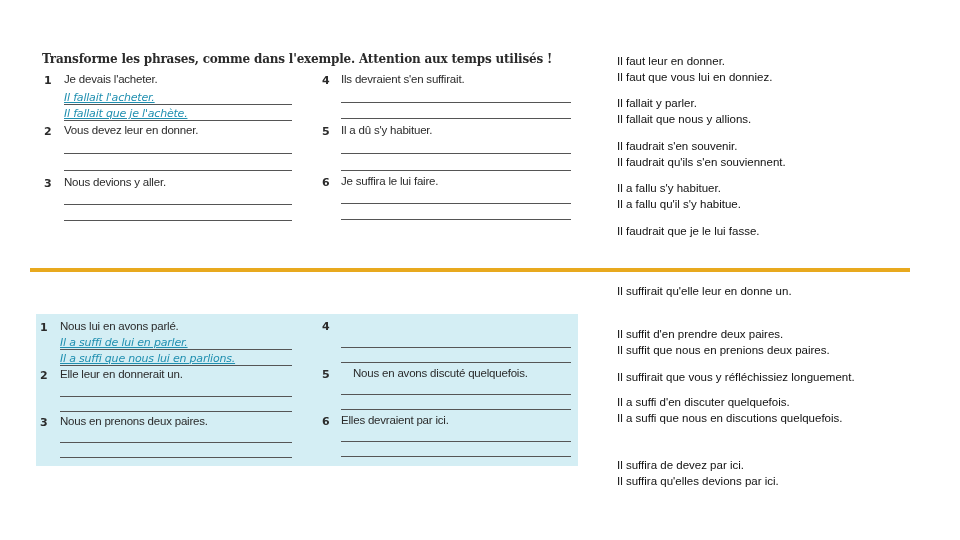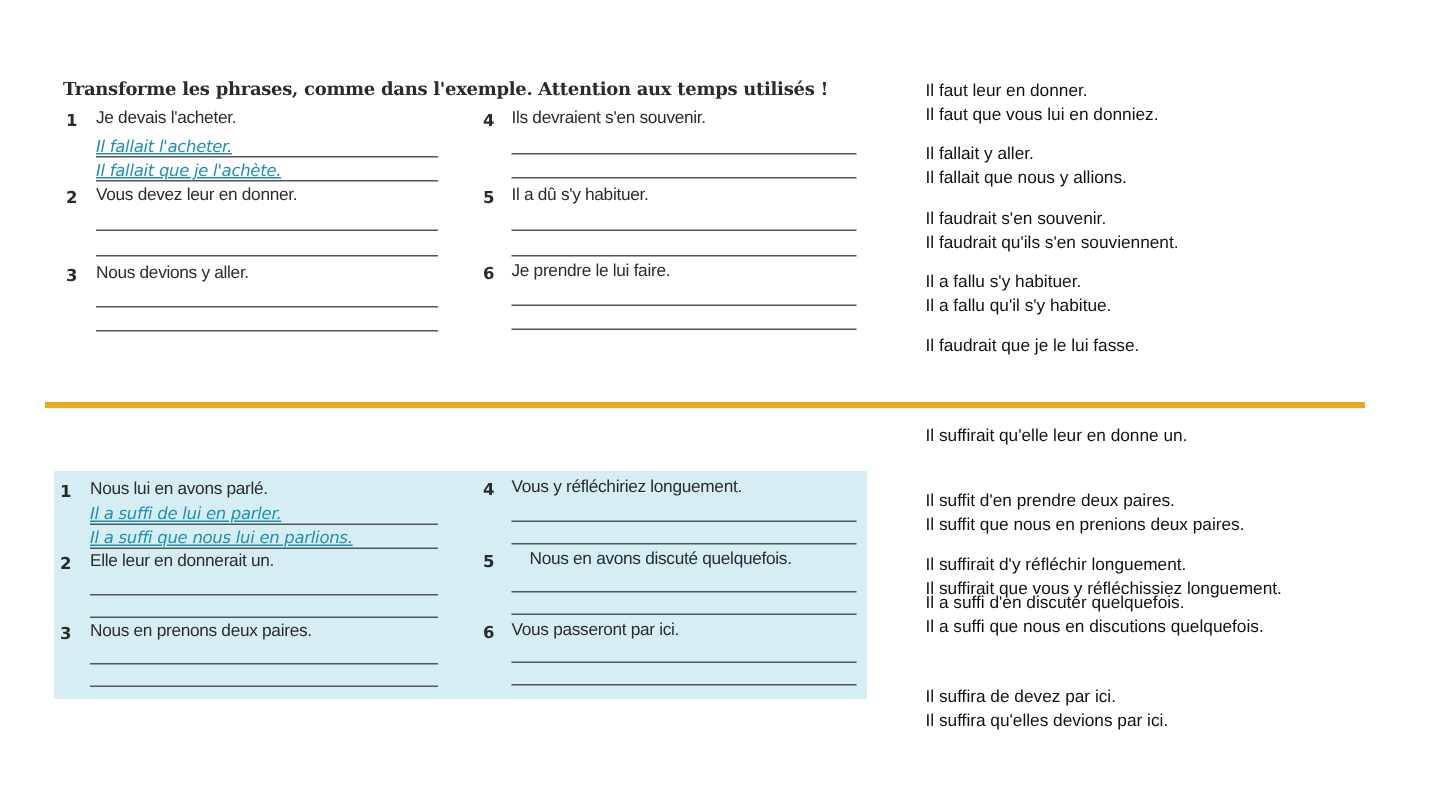--- a/index.html
+++ b/index.html
@@ -63,31 +63,31 @@
   <span class="ex-text" style="left:28px;top:78px">Vous devez leur en donner.</span>
   <div class="blank-line" style="left:28px;top:107px;width:228px"></div>
   <div class="blank-line" style="left:28px;top:124px;width:228px"></div>
 
   <span class="ex-num" style="left:8px;top:131px">3</span>
   <span class="ex-text" style="left:28px;top:130px">Nous devions y aller.</span>
   <div class="blank-line" style="left:28px;top:158px;width:228px"></div>
   <div class="blank-line" style="left:28px;top:174px;width:228px"></div>
 
   <span class="ex-num" style="left:286px;top:28px">4</span>
-  <span class="ex-text" style="left:305px;top:27px">Ils devraient s'en souvenir.</span>
+  <span class="ex-text" style="left:305px;top:27px">Ils devraient s'en suffirait.</span>
   <div class="blank-line" style="left:305px;top:56px;width:230px"></div>
   <div class="blank-line" style="left:305px;top:72px;width:230px"></div>
 
   <span class="ex-num" style="left:286px;top:79px">5</span>
   <span class="ex-text" style="left:305px;top:78px">Il a dû s'y habituer.</span>
   <div class="blank-line" style="left:305px;top:107px;width:230px"></div>
   <div class="blank-line" style="left:305px;top:124px;width:230px"></div>
 
   <span class="ex-num" style="left:286px;top:130px">6</span>
-  <span class="ex-text" style="left:305px;top:129px">Je prendre le lui faire.</span>
+  <span class="ex-text" style="left:305px;top:129px">Je suffira le lui faire.</span>
   <div class="blank-line" style="left:305px;top:157px;width:230px"></div>
   <div class="blank-line" style="left:305px;top:173px;width:230px"></div>
 </div>
 
 <div class="divider"></div>
 
 <div class="panel panel-bottom">
 
   <span class="ex-num" style="left:4px;top:7px">1</span>
   <span class="ex-text" style="left:24px;top:6px">Nous lui en avons parlé.</span>
@@ -100,42 +100,41 @@
   <span class="ex-text" style="left:24px;top:54px">Elle leur en donnerait un.</span>
   <div class="blank-line" style="left:24px;top:82px;width:232px"></div>
   <div class="blank-line" style="left:24px;top:97px;width:232px"></div>
 
   <span class="ex-num" style="left:4px;top:102px">3</span>
   <span class="ex-text" style="left:24px;top:101px">Nous en prenons deux paires.</span>
   <div class="blank-line" style="left:24px;top:128px;width:232px"></div>
   <div class="blank-line" style="left:24px;top:143px;width:232px"></div>
 
   <span class="ex-num" style="left:286px;top:6px">4</span>
-  <span class="ex-text" style="left:305px;top:5px">Vous y réfléchiriez longuement.</span>
   <div class="blank-line" style="left:305px;top:33px;width:230px"></div>
   <div class="blank-line" style="left:305px;top:48px;width:230px"></div>
 
   <span class="ex-num" style="left:286px;top:54px">5</span>
   <span class="ex-text" style="left:317px;top:53px">Nous en avons discuté quelquefois.</span>
   <div class="blank-line" style="left:305px;top:80px;width:230px"></div>
   <div class="blank-line" style="left:305px;top:95px;width:230px"></div>
 
   <span class="ex-num" style="left:286px;top:101px">6</span>
-  <span class="ex-text" style="left:305px;top:100px">Vous passeront par ici.</span>
+  <span class="ex-text" style="left:305px;top:100px">Elles devraient par ici.</span>
   <div class="blank-line" style="left:305px;top:127px;width:230px"></div>
   <div class="blank-line" style="left:305px;top:142px;width:230px"></div>
 </div>
 
 <div class="answers">
   <div class="ans-group" style="top:0px">
     <span class="ans-line">Il faut leur en donner.</span>
     <span class="ans-line">Il faut que vous lui en donniez.</span>
   </div>
   <div class="ans-group" style="top:42px">
-    <span class="ans-line">Il fallait y  aller.</span>
+    <span class="ans-line">Il fallait y  parler.</span>
     <span class="ans-line">Il fallait que nous y allions.</span>
   </div>
   <div class="ans-group" style="top:85px">
     <span class="ans-line">Il faudrait s'en souvenir.</span>
     <span class="ans-line">Il faudrait qu'ils s'en souviennent.</span>
   </div>
   <div class="ans-group" style="top:127px">
     <span class="ans-line">Il a fallu s'y habituer.</span>
     <span class="ans-line">Il a fallu qu'il s'y habitue.</span>
   </div>
@@ -144,21 +143,20 @@
   </div>
 
   <div class="ans-group" style="top:230px">
     <span class="ans-line">Il suffirait qu'elle leur en donne un.</span>
   </div>
   <div class="ans-group" style="top:273px">
     <span class="ans-line">Il suffit d'en prendre deux paires.</span>
     <span class="ans-line">Il suffit que nous en prenions deux paires.</span>
   </div>
   <div class="ans-group" style="top:316px">
-    <span class="ans-line">Il suffirait d'y  réfléchir longuement.</span>
     <span class="ans-line">Il suffirait que vous y réfléchissiez longuement.</span>
   </div>
   <div class="ans-group" style="top:341px">
     <span class="ans-line">Il a suffi d'en discuter quelquefois.</span>
     <span class="ans-line">Il a suffi que nous en discutions quelquefois.</span>
   </div>
   <div class="ans-group" style="top:404px">
     <span class="ans-line">Il suffira de devez par ici.</span>
     <span class="ans-line">Il suffira qu'elles devions par ici.</span>
   </div>

